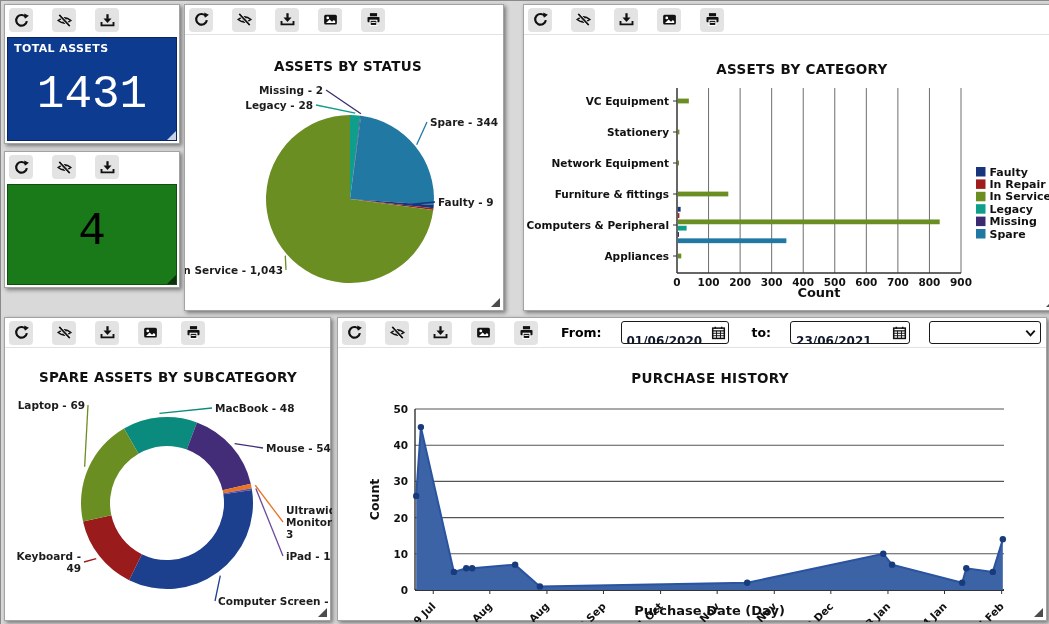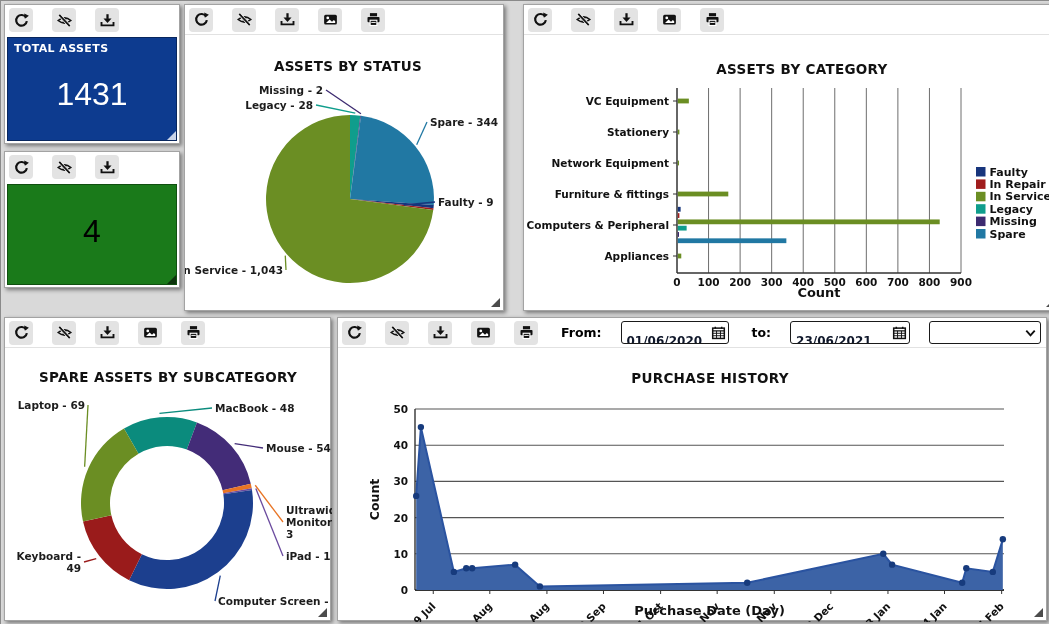--- a/index.html
+++ b/index.html
@@ -11,22 +11,22 @@
   .toolbar.tline{border-bottom:1px solid #e2e2e2;}
   .tbtn{width:24px;height:24px;background:#e3e3e3;border:none;border-radius:4px;display:flex;flex:0 0 auto;
         align-items:center;justify-content:center;padding:0;cursor:pointer;}
   .tbtn .icn{width:15px;height:15px;display:flex;}
   .tbtn svg{width:15px;height:15px;}
   .chart-svg{position:absolute;top:0;left:0;z-index:1;}
   .numbox{position:absolute;left:2px;right:2px;top:32px;bottom:2px;display:flex;flex-direction:column;
           border:1px solid rgba(0,0,0,.35);box-sizing:border-box;}
   .nb-title{font-size:11px;font-weight:700;padding:4px 6px 0 6px;letter-spacing:.4px;
             font-family:"DejaVu Sans",sans-serif;}
-  .nb-value{flex:1;display:flex;align-items:center;justify-content:center;font-size:32px;
-            font-family:Liberation Sans, sans-serif;margin-top:-6px;}
+  .nb-value{flex:1;display:flex;align-items:center;justify-content:center;font-size:46px;
+            font-family:Liberation Mono, monospace;margin-top:-6px;}
   .grip{position:absolute;right:3px;bottom:3px;width:0;height:0;z-index:7;
         border-left:9px solid transparent;border-bottom:9px solid #4c4c4c;}
   .grip-light{border-bottom-color:#c9d3e8;}
   .grip-green{border-bottom-color:#0c330c;}
   .ctl-label{font-weight:700;font-size:12.5px;color:#000;white-space:nowrap;margin-left:4px;}
   .datewrap,.selwrap{position:relative;display:inline-flex;flex:0 0 auto;}
   .w106{width:108px;}.w120{width:120px;}.w112{width:112px;}.w62{width:62px;}
   .dateinput{width:100%;height:23px;border:1.6px solid #1a1a1a;border-radius:3px;background:#fff;
              padding:16px 21px 0 5px;font:700 12px "DejaVu Sans",sans-serif;box-sizing:border-box;color:#0f172a;}
   .sel{width:100%;height:23px;border:1.6px solid #1a1a1a;border-radius:3px;background:#fff;

